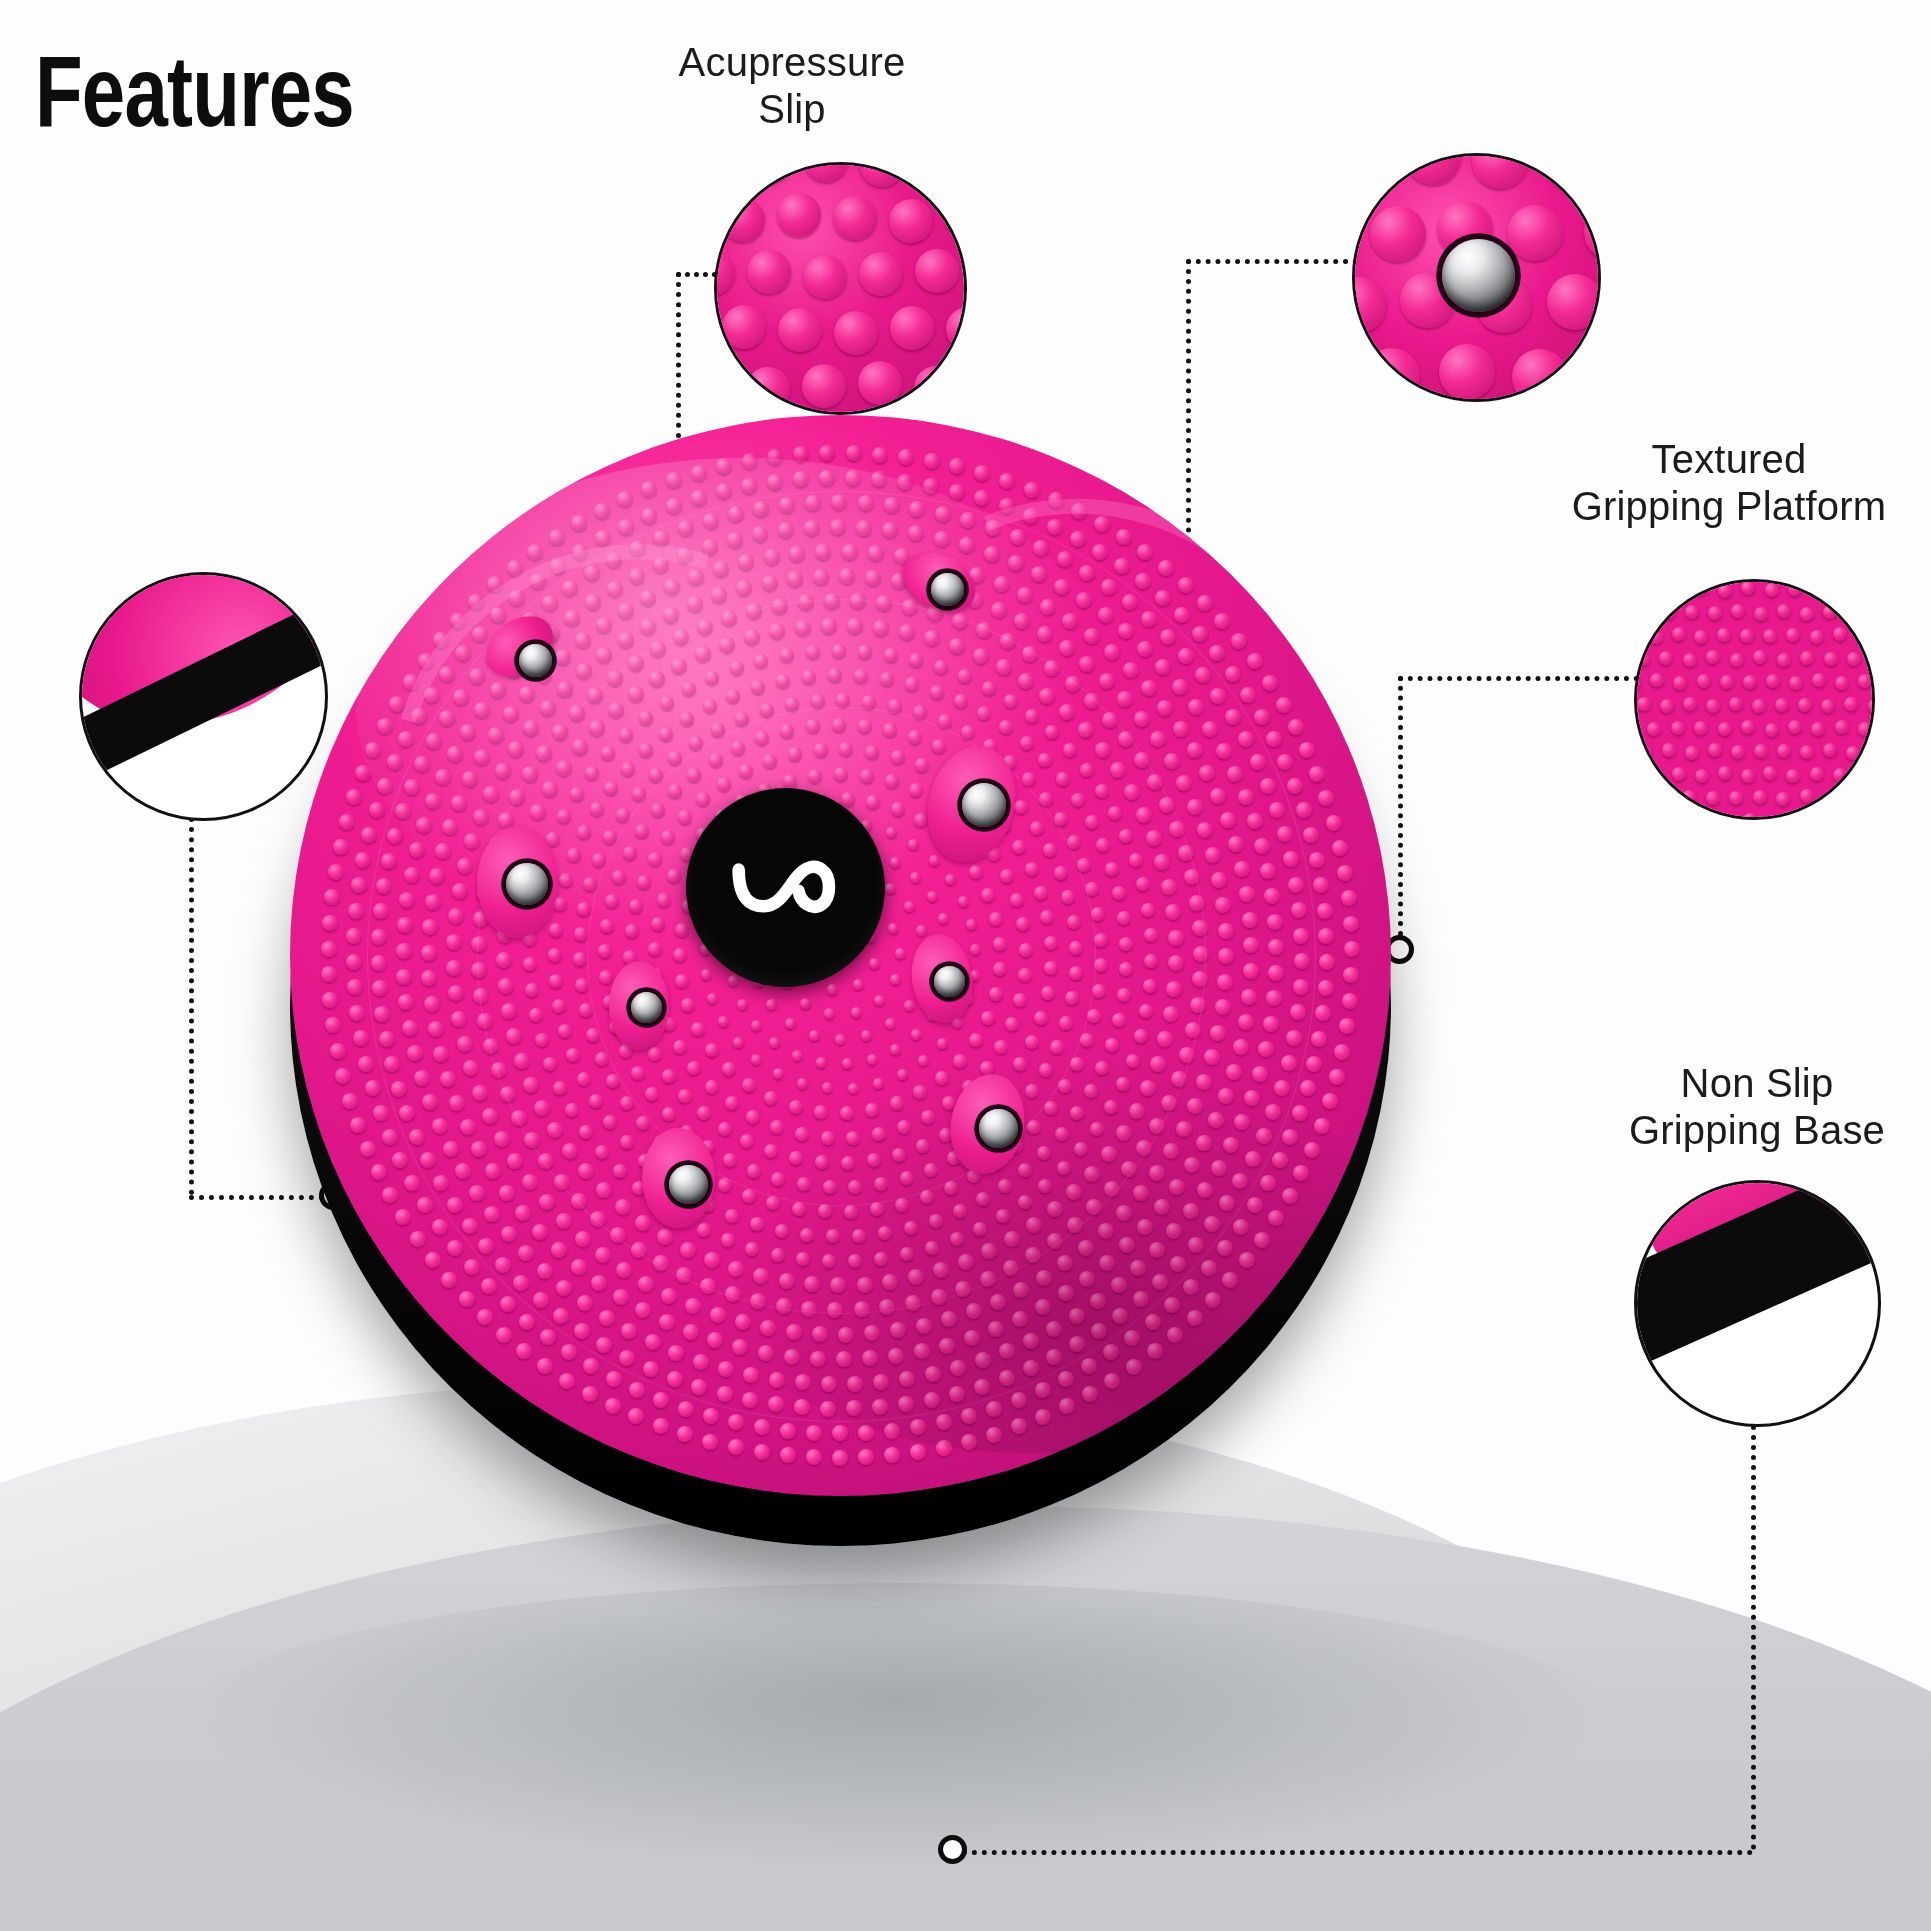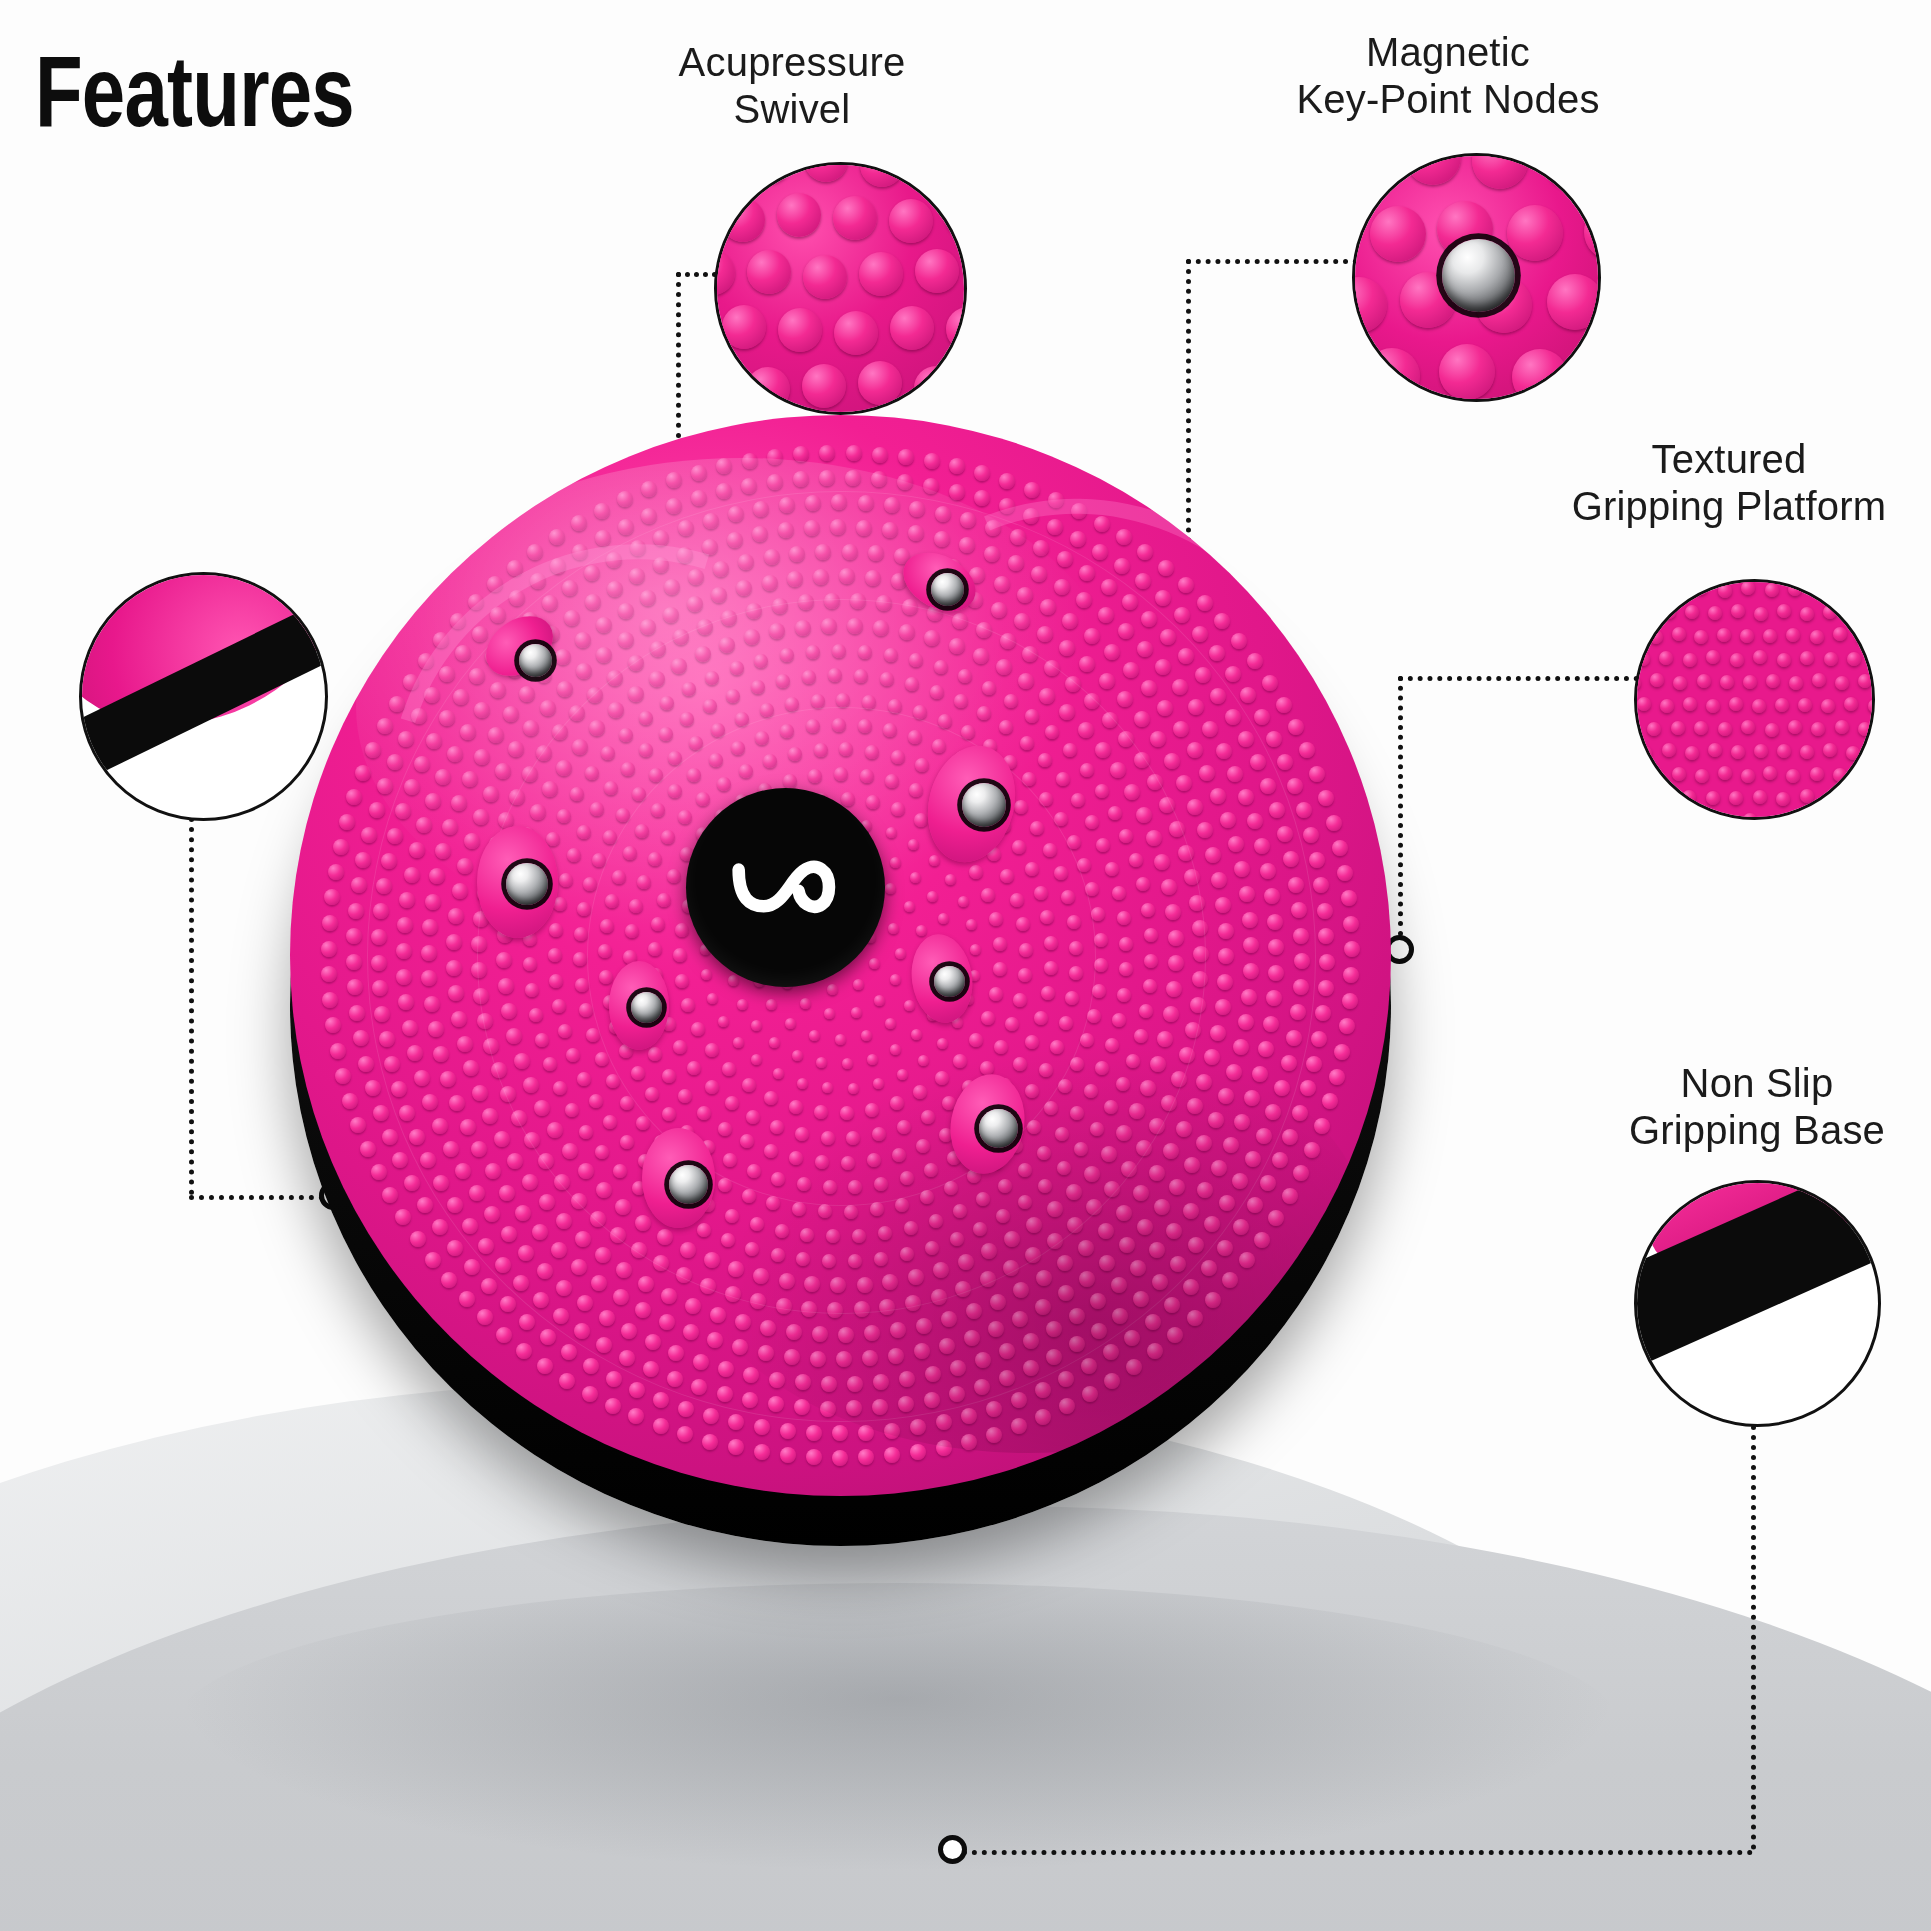--- a/index.html
+++ b/index.html
@@ -1686,24 +1686,22 @@
   </div>
 
   <div class="bubble b-base">
     <div class="band-pink" style="left:4%;top:-12%;width:110%;height:42%;
          background:linear-gradient(180deg,#f12a95,#cf1179);
          border-radius:0 0 70% 70% / 0 0 90% 90%;transform:rotate(-24deg);"></div>
     <div class="band-black" style="left:-24%;top:12%;width:150%;height:40%;transform:rotate(-24deg);"></div>
   </div>
 
   <div class="label c" style="left:618px;top:39px;width:348px;">Acupressure
-Swivel</div>
-
-  <div class="label c" style="left:1226px;top:29px;width:444px;">Magnetic
-Key-Point Nodes</div>
+Slip</div>
+
 
 
   <div class="label c" style="left:1583px;top:1060px;width:348px;">Non Slip
 Gripping Base</div>
 
   <div class="label c" style="left:1526px;top:436px;width:406px;">Textured
 Gripping Platform</div>
 
 </div>
 

